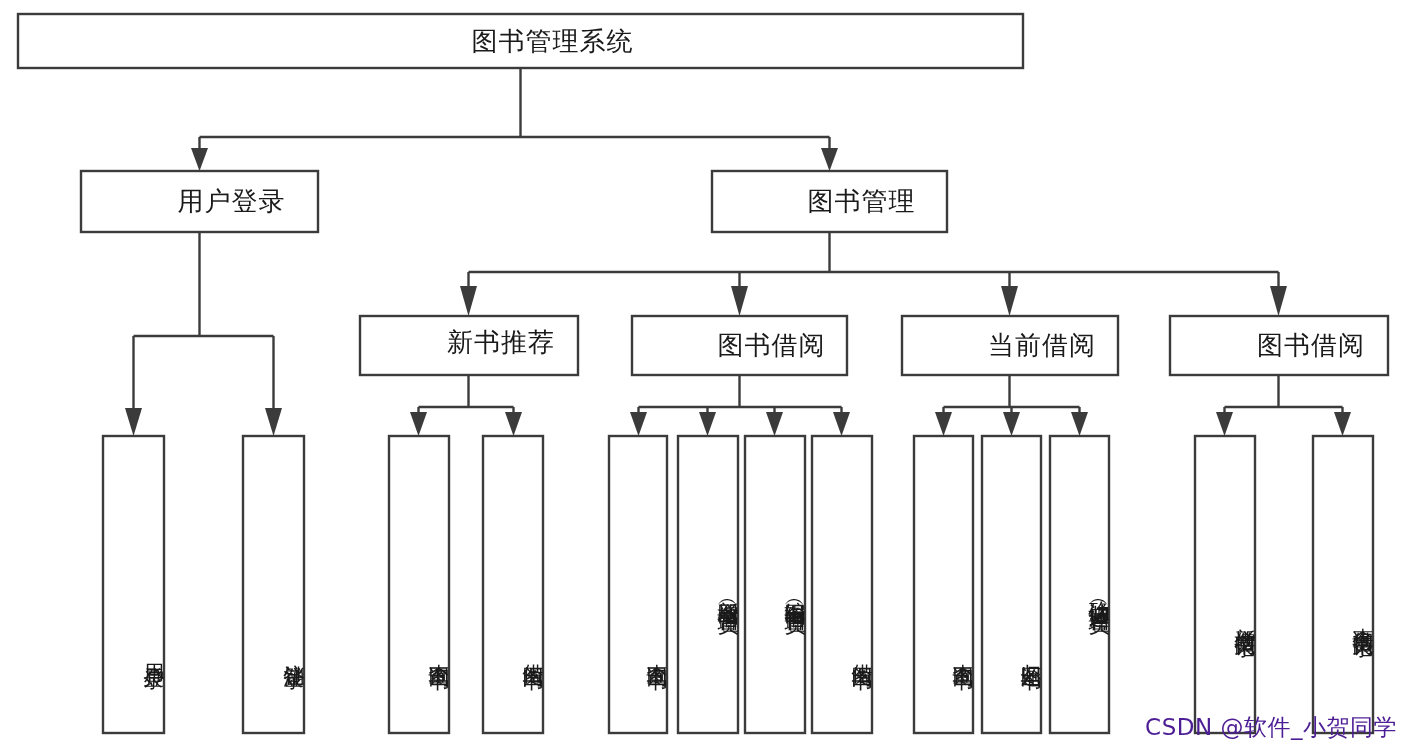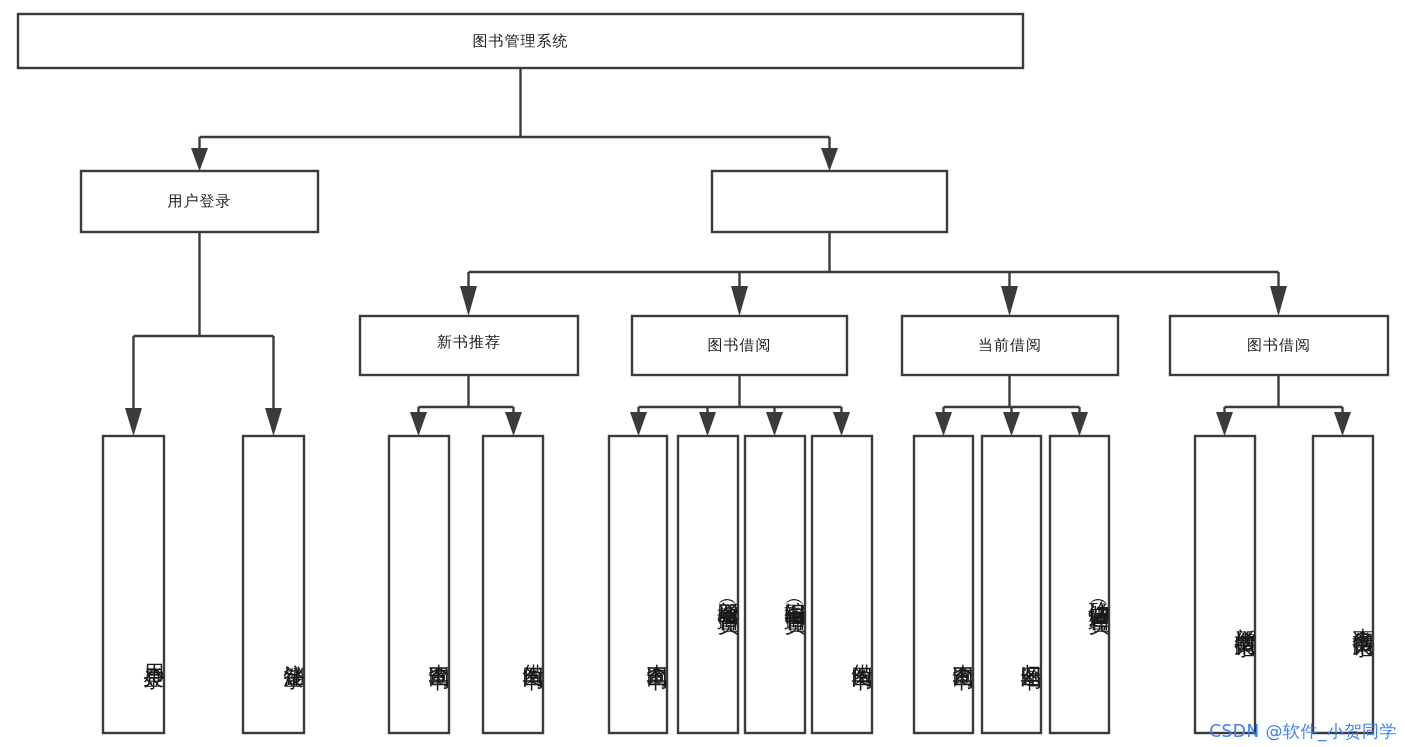--- a/index.html
+++ b/index.html
@@ -62,33 +62,34 @@
     letter-spacing: 2px;
     white-space: nowrap;
     pointer-events: none;
   }
   .hlabel-box {
     position: absolute;
     display: flex;
     align-items: center;
     justify-content: center;
     font-family: "DejaVu Sans", "Liberation Sans", sans-serif;
-    font-size: 15px;
+    font-size: 26px;
     color: #1a1a1a;
     letter-spacing: 1px;
     white-space: nowrap;
     pointer-events: none;
+    margin-left: 32px;
   }
   #watermark {
     position: absolute;
     right: 8px;
     bottom: 4px;
     font-family: "DejaVu Sans", "Liberation Sans", sans-serif;
-    font-size: 17px;
-    color: #3b82f6;
+    font-size: 23px;
+    color: #4c1d95;
     letter-spacing: 0.5px;
     white-space: nowrap;
     pointer-events: none;
   }
 </style>
 </head>
 <body>
 
 <div id="diagram-root">
 
@@ -179,20 +180,21 @@
       <rect class="node-rect-leaf" x="982" y="436" width="59" height="297"></rect>
       <rect class="node-rect-leaf" x="1050" y="436" width="59" height="297"></rect>
       <rect class="node-rect-leaf" x="1195" y="436" width="60" height="297"></rect>
       <rect class="node-rect-leaf" x="1313" y="436" width="60" height="297"></rect>
     </g>
   </svg>
 
   <div class="hlabel-box" style="left:18px; top:14px; width:1005px; height:54px;">图书管理系统</div>
 
   <div class="hlabel-box" style="left:81px; top:171px; width:237px; height:61px;">用户登录</div>
+  <div class="hlabel-box" style="left:712px; top:171px; width:235px; height:61px;">图书管理</div>
 
   <div class="hlabel-box" style="left:360px; top:316px; width:218px; height:52px;">新书推荐</div>
   <div class="hlabel-box" style="left:902px; top:316px; width:216px; height:59px;">当前借阅</div>
   <div class="hlabel-box" style="left:632px; top:316px; width:215px; height:59px;">图书借阅</div>
   <div class="hlabel-box" style="left:1170px; top:316px; width:218px; height:59px;">图书借阅</div>
 
   <div class="vlabel-box" style="left:103px; top:436px; width:61px; height:297px; padding-top:66px;">用户登录</div>
   <div class="vlabel-box" style="left:243px; top:436px; width:61px; height:297px; padding-top:66px;">注销登录</div>
   <div class="vlabel-box" style="left:389px; top:436px; width:60px; height:297px; padding-top:66px;">查询图书</div>
   <div class="vlabel-box" style="left:483px; top:436px; width:60px; height:297px; padding-top:66px;">借阅图书</div>

